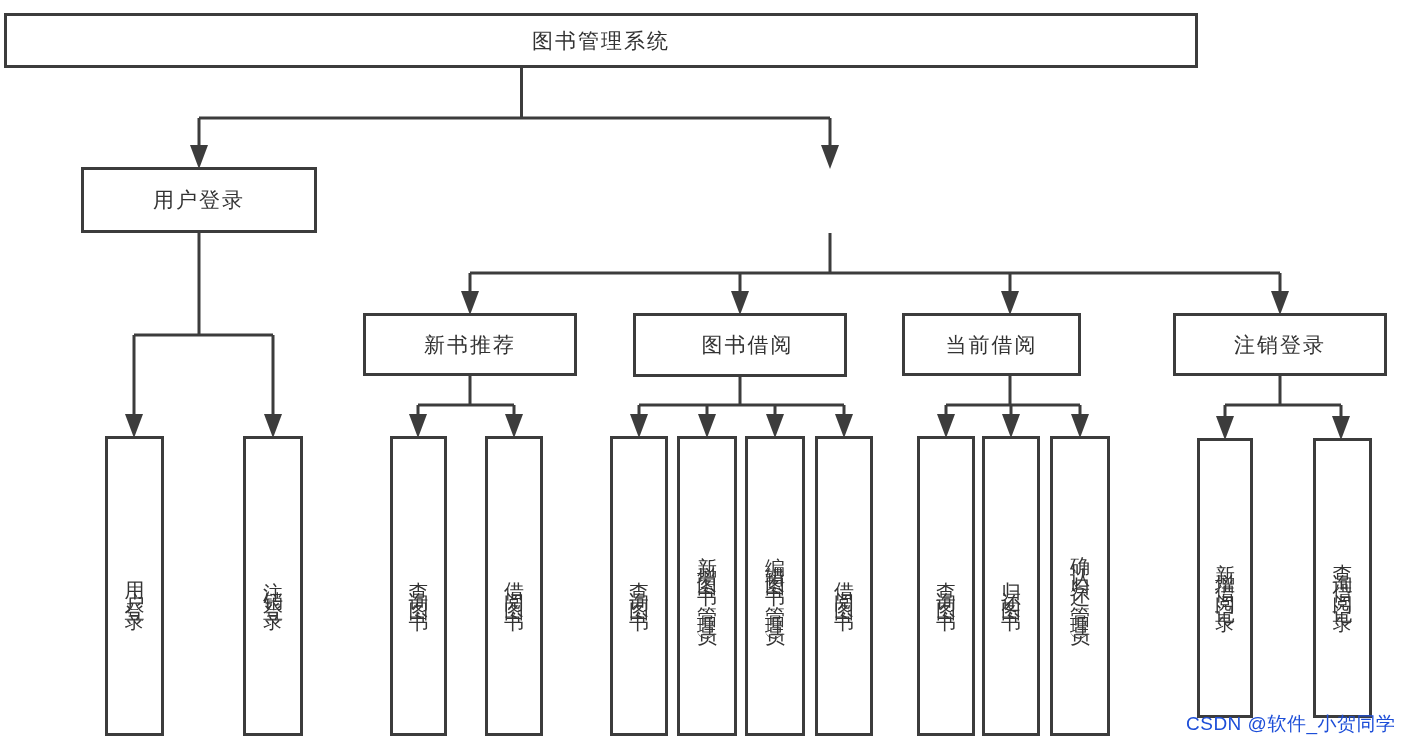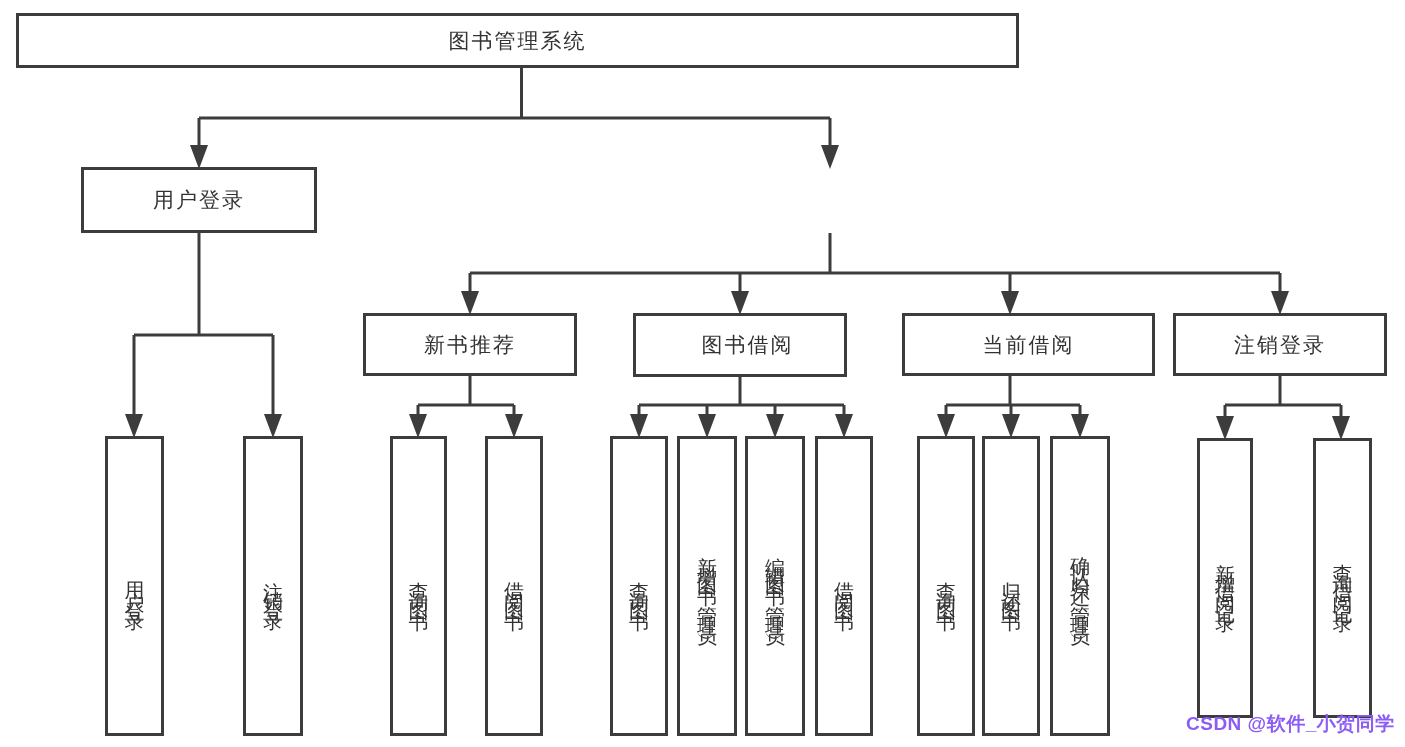--- a/index.html
+++ b/index.html
@@ -39,24 +39,23 @@
     letter-spacing: 10px;
     line-height: 1.25;
     white-space: nowrap;
   }
   .watermark {
     position: absolute;
     left: 1186px;
     top: 711px;
     font-size: 19px;
     letter-spacing: 0.5px;
-    color: #8b5cf6;
+    color: #1d4ed8;
     z-index: 3;
     white-space: nowrap;
-    font-weight: bold;
   }
 </style>
 </head>
 <body>
 
 <div class="canvas">
 
   <svg class="connectors" viewBox="0 0 1405 747" xmlns="http://www.w3.org/2000/svg">
 
     <path d="M521.5 68 V118 M199 118 H830 M199 118 V152 M830 118 V152
@@ -72,35 +71,35 @@
              M1001 291 L1019 291 L1010 315 Z  M1271 291 L1289 291 L1280 315 Z
              M125 414 L143 414 L134 438 Z  M264 414 L282 414 L273 438 Z
              M409 414 L427 414 L418 438 Z  M505 414 L523 414 L514 438 Z
              M630 414 L648 414 L639 438 Z  M698 414 L716 414 L707 438 Z
              M766 414 L784 414 L775 438 Z  M835 414 L853 414 L844 438 Z
              M937 414 L955 414 L946 438 Z  M1002 414 L1020 414 L1011 438 Z
              M1071 414 L1089 414 L1080 438 Z
              M1216 416 L1234 416 L1225 440 Z  M1332 416 L1350 416 L1341 440 Z" fill="#3c3c3c" stroke="none"></path>
   </svg>
 
-  <div class="box h" style="left:16px; top:13px; width:1003px; height:55px;">
+  <div class="box h" style="left:4px; top:13px; width:1194px; height:55px;">
     <span class="label">图书管理系统</span>
   </div>
 
   <div class="box h" style="left:81px; top:167px; width:236px; height:66px;">
     <span class="label">用户登录</span>
   </div>
 
   <div class="box h" style="left:363px; top:313px; width:214px; height:63px;align-items:center;">
     <span class="label">新书推荐</span>
   </div>
   <div class="box h" style="left:633px; top:313px; width:214px; height:64px;padding-left:15px;">
     <span class="label">图书借阅</span>
   </div>
-  <div class="box h" style="left:902px; top:313px; width:253px; height:63px;">
+  <div class="box h" style="left:902px; top:313px; width:179px; height:63px;">
     <span class="label">当前借阅</span>
   </div>
   <div class="box h" style="left:1173px; top:313px; width:214px; height:63px;">
     <span class="label">注销登录</span>
   </div>
 
   <div class="box v" style="left:105px; top:436px; width:59px; height:300px;">
     <span class="label">用户登录</span>
   </div>
   <div class="box v" style="left:243px; top:436px; width:60px; height:300px;">

